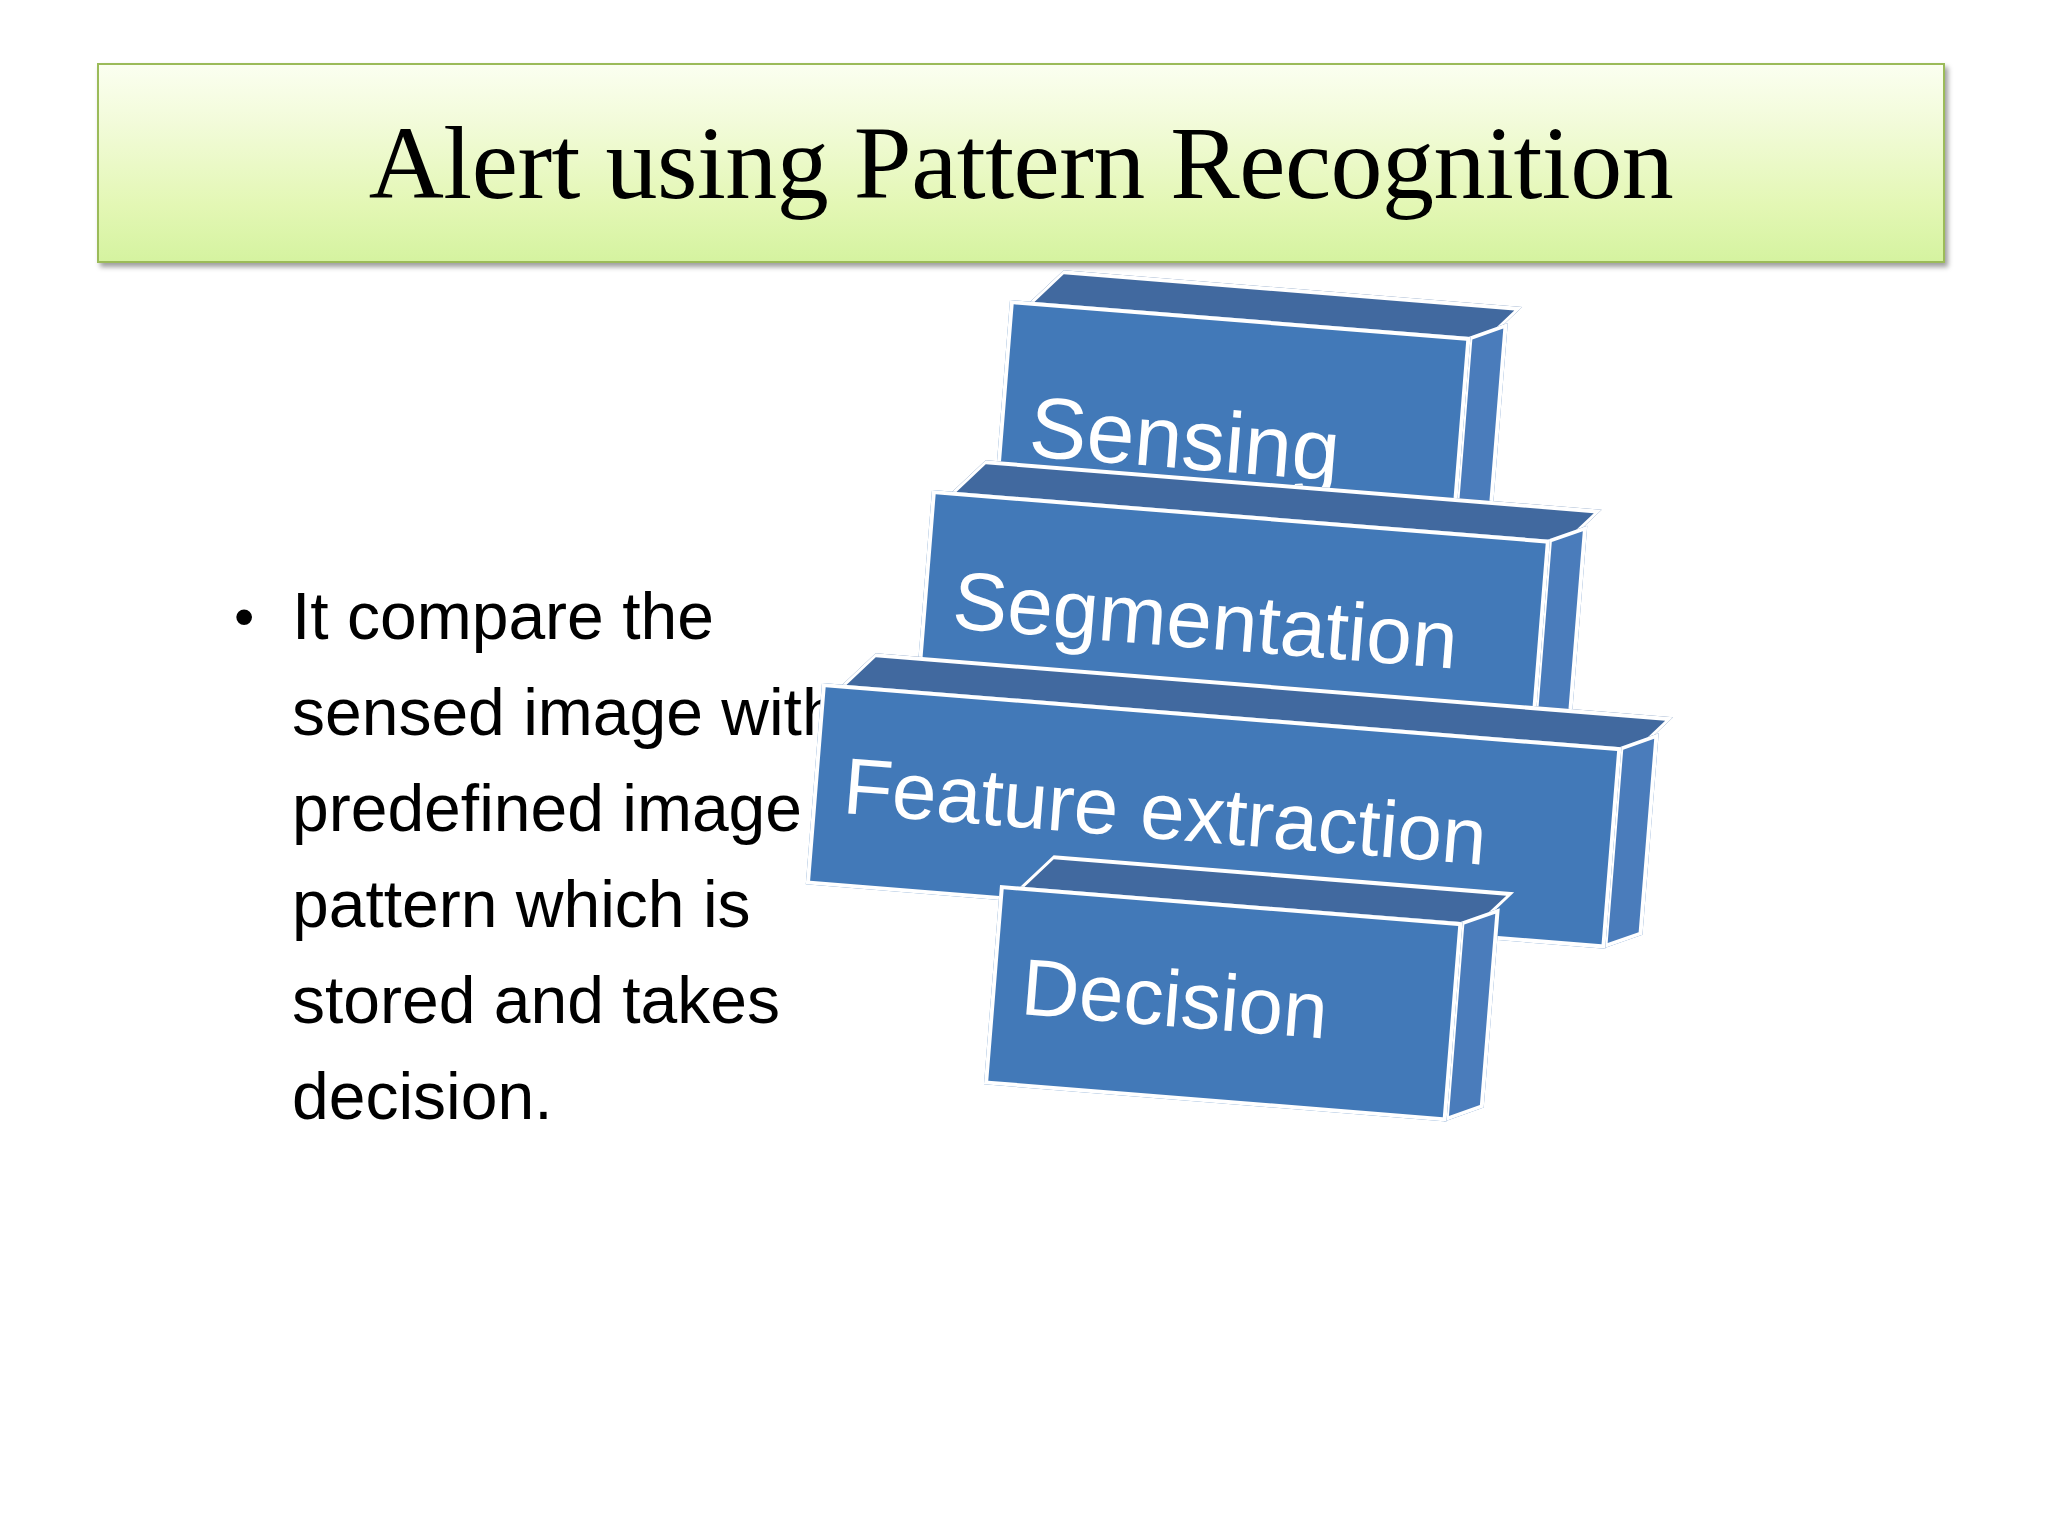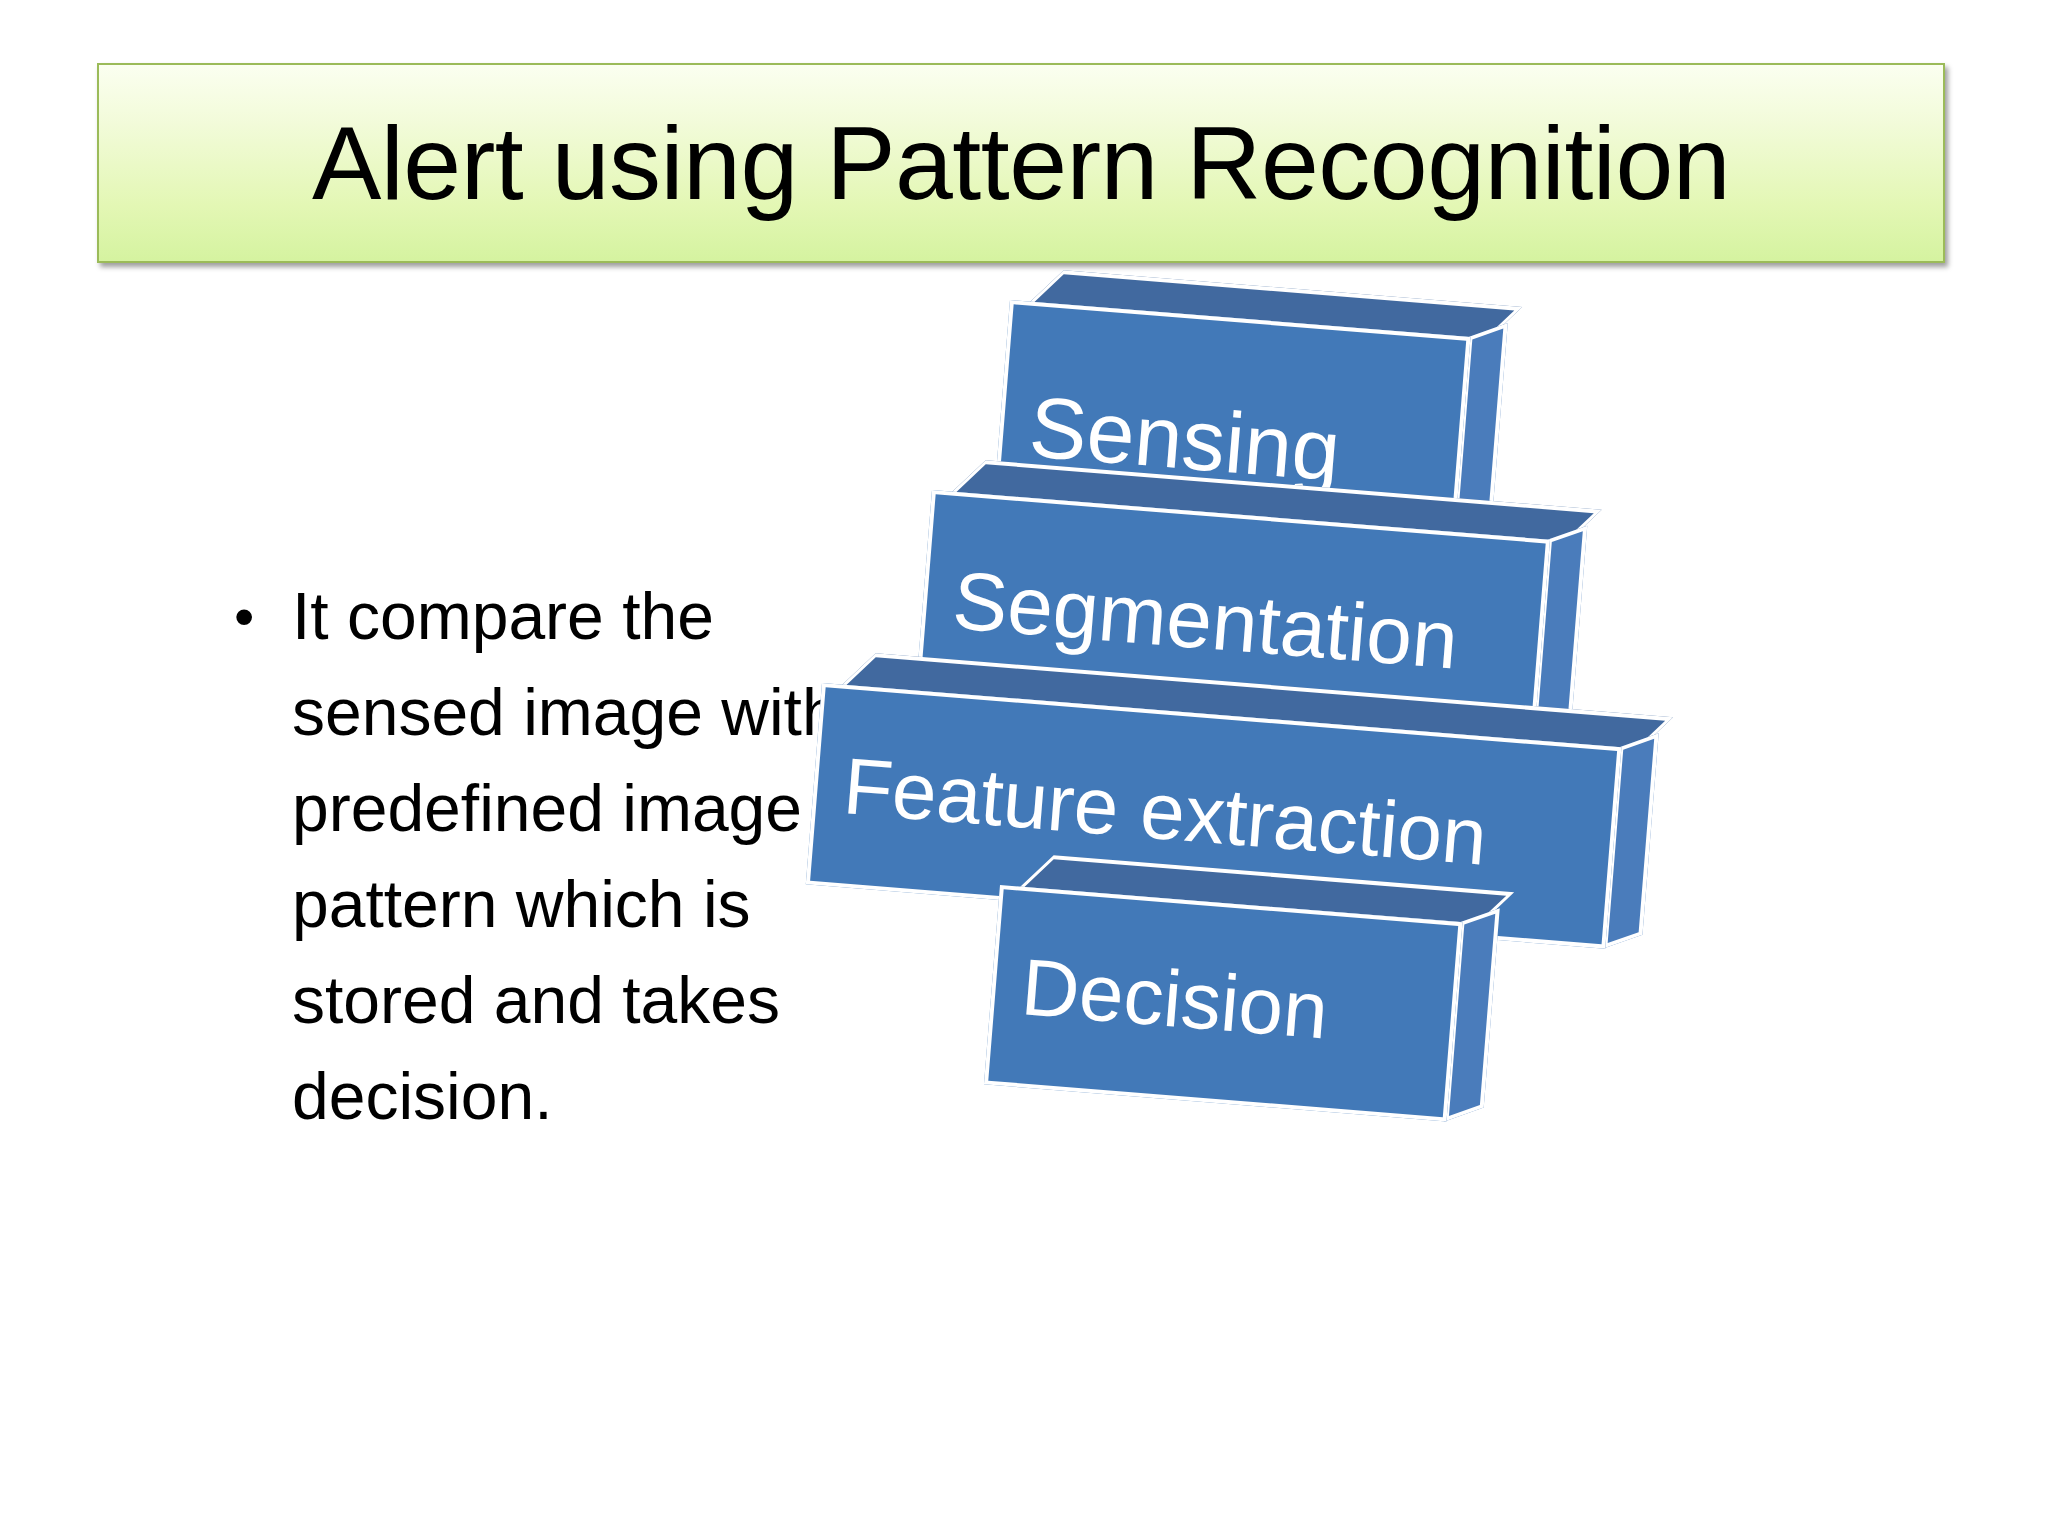--- a/index.html
+++ b/index.html
@@ -36,21 +36,21 @@
     box-sizing: border-box;
     background: linear-gradient(to bottom, #fbfff0 0%, #f2fbd9 30%, #e3f7b4 72%, #d5f3a0 100%);
     box-shadow: 3px 4px 5px rgba(0,0,0,0.38);
   }
   #title-text {
     position: absolute;
     left: 0; right: 0;
     top: 50%;
     transform: translateY(-50%);
     text-align: center;
-    font-family: Liberation Sans, sans-serif;
+    font-family: Liberation Serif, serif;
     font-size: 104px;
     line-height: 1.04;
     color: #000000;
     letter-spacing: -0.5px;
     white-space: nowrap;
   }
 
   
   #body-block {
     position: absolute;

